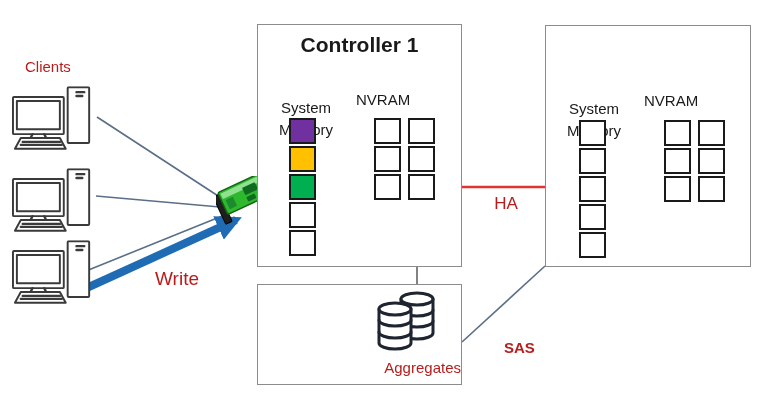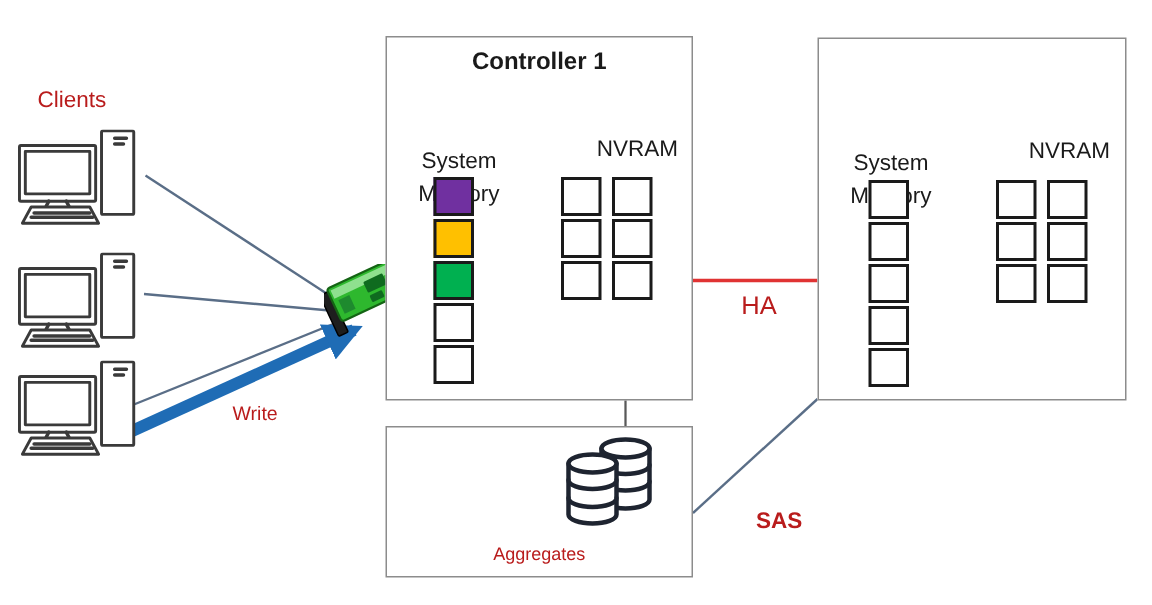--- a/index.html
+++ b/index.html
@@ -3,23 +3,23 @@
 <meta charset="utf-8">
 <style>
   html,body{margin:0;padding:0;background:#fff;font-family:"Liberation Sans",sans-serif;}
   #canvas{position:relative;width:768px;height:403px;background:#fff;overflow:hidden;color:#1a1a1a;}
 
   .abs{position:absolute;}
   .label{color:#b91c1c;white-space:nowrap;}
 
   
   .frame{position:absolute;border:1.5px solid var(--box-border);background:#fff;box-sizing:border-box;}
-  .ctrl-title{position:absolute;left:0;right:0;top:8px;text-align:center;font-size:16px;font-weight:bold;letter-spacing:0;}
+  .ctrl-title{position:absolute;left:0;right:0;top:8px;text-align:center;font-size:21px;font-weight:bold;letter-spacing:0;}
   .mem-label{position:absolute;left:4px;top:40px;width:88px;text-align:center;font-size:15px;line-height:22px;margin-top:32px;}
-  .nvram-label{position:absolute;left:98px;top:66px;width:96px;text-align:right;font-size:15px;}
+  .nvram-label{position:absolute;left:98px;top:66px;width:96px;text-align:left;font-size:15px;}
 
   
   .mem-col{position:absolute;display:flex;flex-direction:column;gap:2px;}
   .nvram-grid{position:absolute;display:grid;grid-template-columns:27px 27px;gap:2px 7px;}
   .cell{width:27px;height:26px;border:2px solid var(--cell-border);box-sizing:border-box;background:#fff;}
 
   
   svg.overlay{position:absolute;left:0;top:0;}
   .client-line{stroke:var(--connector);stroke-width:1.6;fill:none;}
   .sas-line{stroke:var(--connector);stroke-width:1.6;fill:none;}
@@ -27,24 +27,24 @@
   .aggr-line{stroke:#595959;stroke-width:1.5;fill:none;}
   .write-line{stroke:var(--write-arrow);stroke-width:8;fill:none;}
   .write-head{fill:var(--write-arrow);}
 
   
   .pc{stroke:var(--icon-outline);stroke-width:2;fill:#fff;stroke-linejoin:round;stroke-linecap:round;}
   .pc-dark{stroke:var(--icon-outline);stroke-width:2.4;fill:none;stroke-linecap:round;}
   .db{stroke:#1e2430;stroke-width:3;fill:#fff;stroke-linejoin:round;stroke-linecap:round;}
 
   .lbl-clients{left:25px;top:58px;font-size:15px;}
-  .lbl-write{left:155px;top:268px;font-size:13px;}
+  .lbl-write{left:155px;top:268px;font-size:19px;}
   .lbl-ha{left:486px;top:194px;width:40px;text-align:center;font-size:17px;}
   .lbl-sas{left:504px;top:339px;font-size:15px;font-weight:bold;}
-  .lbl-aggr{position:absolute;left:0;right:0;bottom:8px;text-align:center;font-size:12px;}
+  .lbl-aggr{position:absolute;left:0;right:0;bottom:8px;text-align:right;font-size:15px;}
 </style>
 </head>
 <body>
 
 <div id="canvas">
 
   <svg width="0" height="0" style="position:absolute">
     <defs>
       <symbol id="pc" viewBox="0 0 86 66">
         <rect class="pc" x="57" y="1" width="22" height="57" rx="1"></rect>

